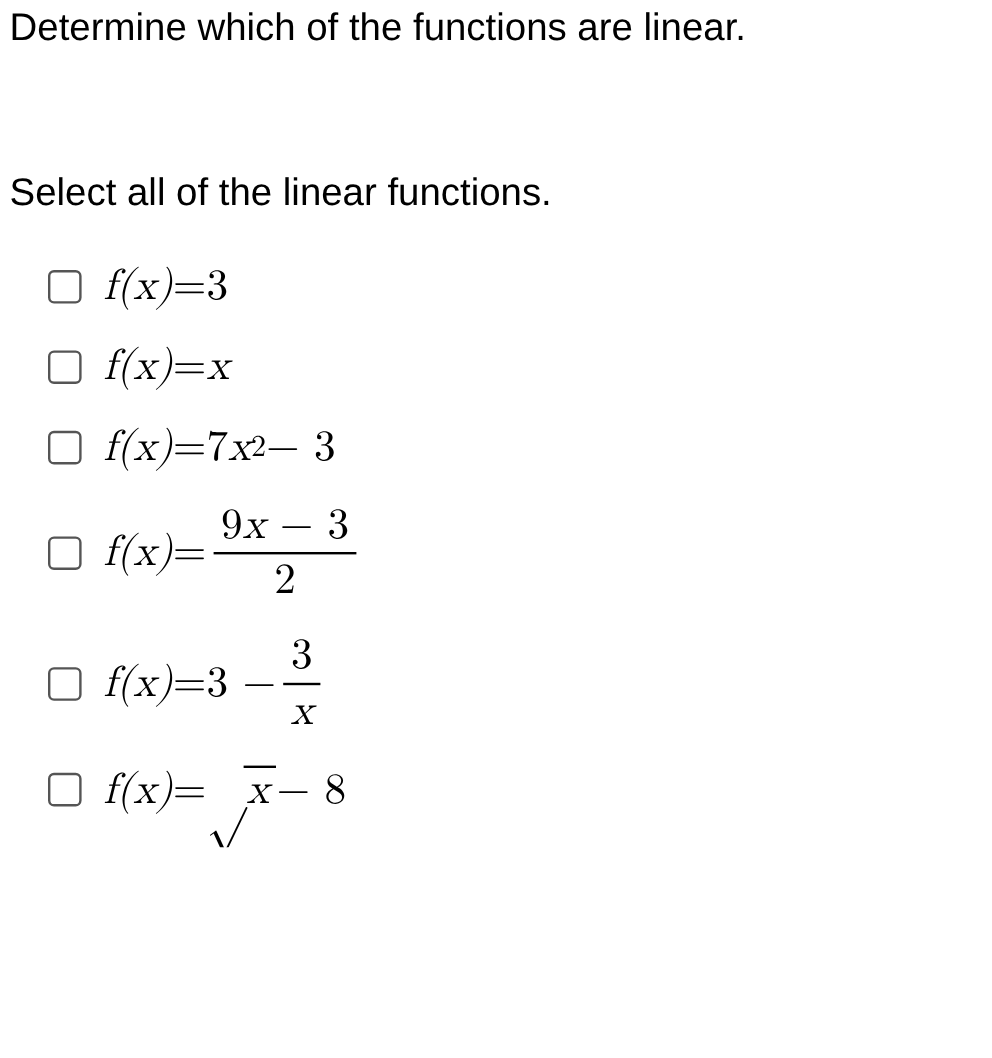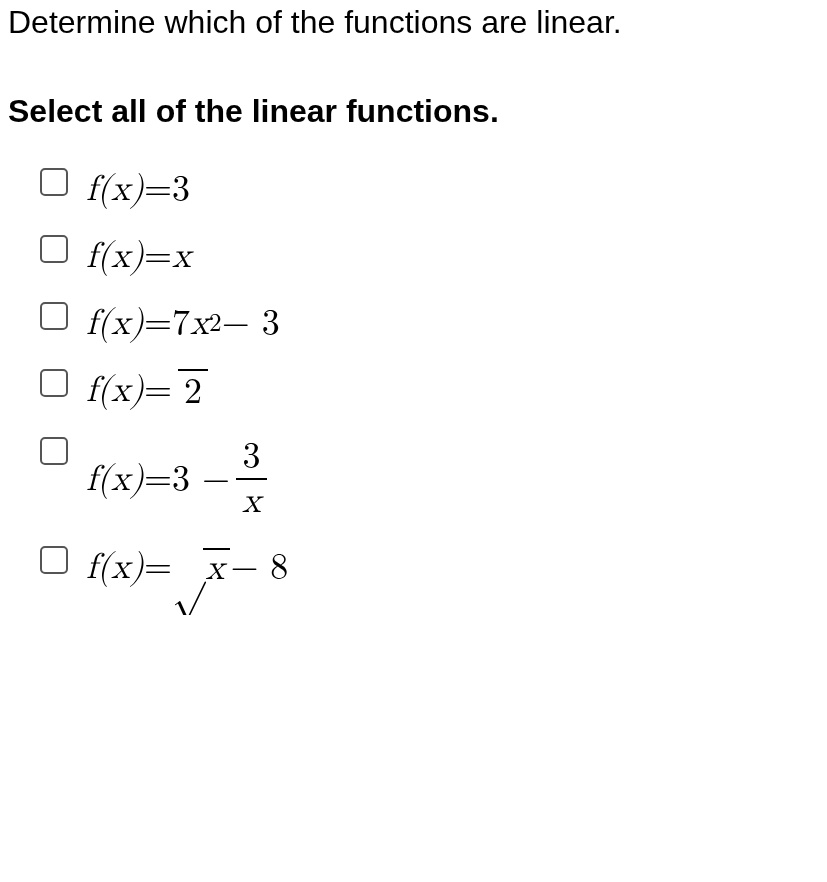--- a/index.html
+++ b/index.html
@@ -8,33 +8,33 @@
     font-family: "Segoe UI", Arial, sans-serif;
     font-size: 32px;
     color: #000;
     background: #fff;
     width: 827px;
     box-sizing: border-box;
   }
   .prompt {
     font-size: 32px;
     line-height: 1.3;
-    margin-bottom: 47px;
+    margin-bottom: 96px;
   }
   .instruction {
     font-size: 32px;
     line-height: 1.3;
     margin-bottom: 36px;
-    font-weight: bold;
   }
   .options {
     padding-left: 32px;
   }
   .option {
     display: flex;
+    align-items: center;
     margin-bottom: 24px;
   }
   .checkbox {
     width: 24px;
     height: 24px;
     border: 2px solid #555;
     border-radius: 5px;
     margin-right: 18px;
     flex-shrink: 0;
     background: #fff;
@@ -126,20 +126,23 @@
         <span> − 3</span>
     </div>
   </div>
 
   <div class="option">
     <div class="checkbox"></div>
     <div class="math">
       <span class="mathit">f(x)</span>
       <span> = </span>
       <span class="frac">
+        <span class="num">
+          <span>9</span><span class="mathit">x</span><span> − 3</span>
+        </span>
         <span class="den">2</span>
       </span>
     </div>
   </div>
 
   <div class="option">
     <div class="checkbox"></div>
     <div class="math">
       <span class="mathit">f(x)</span>
       <span> = </span>

